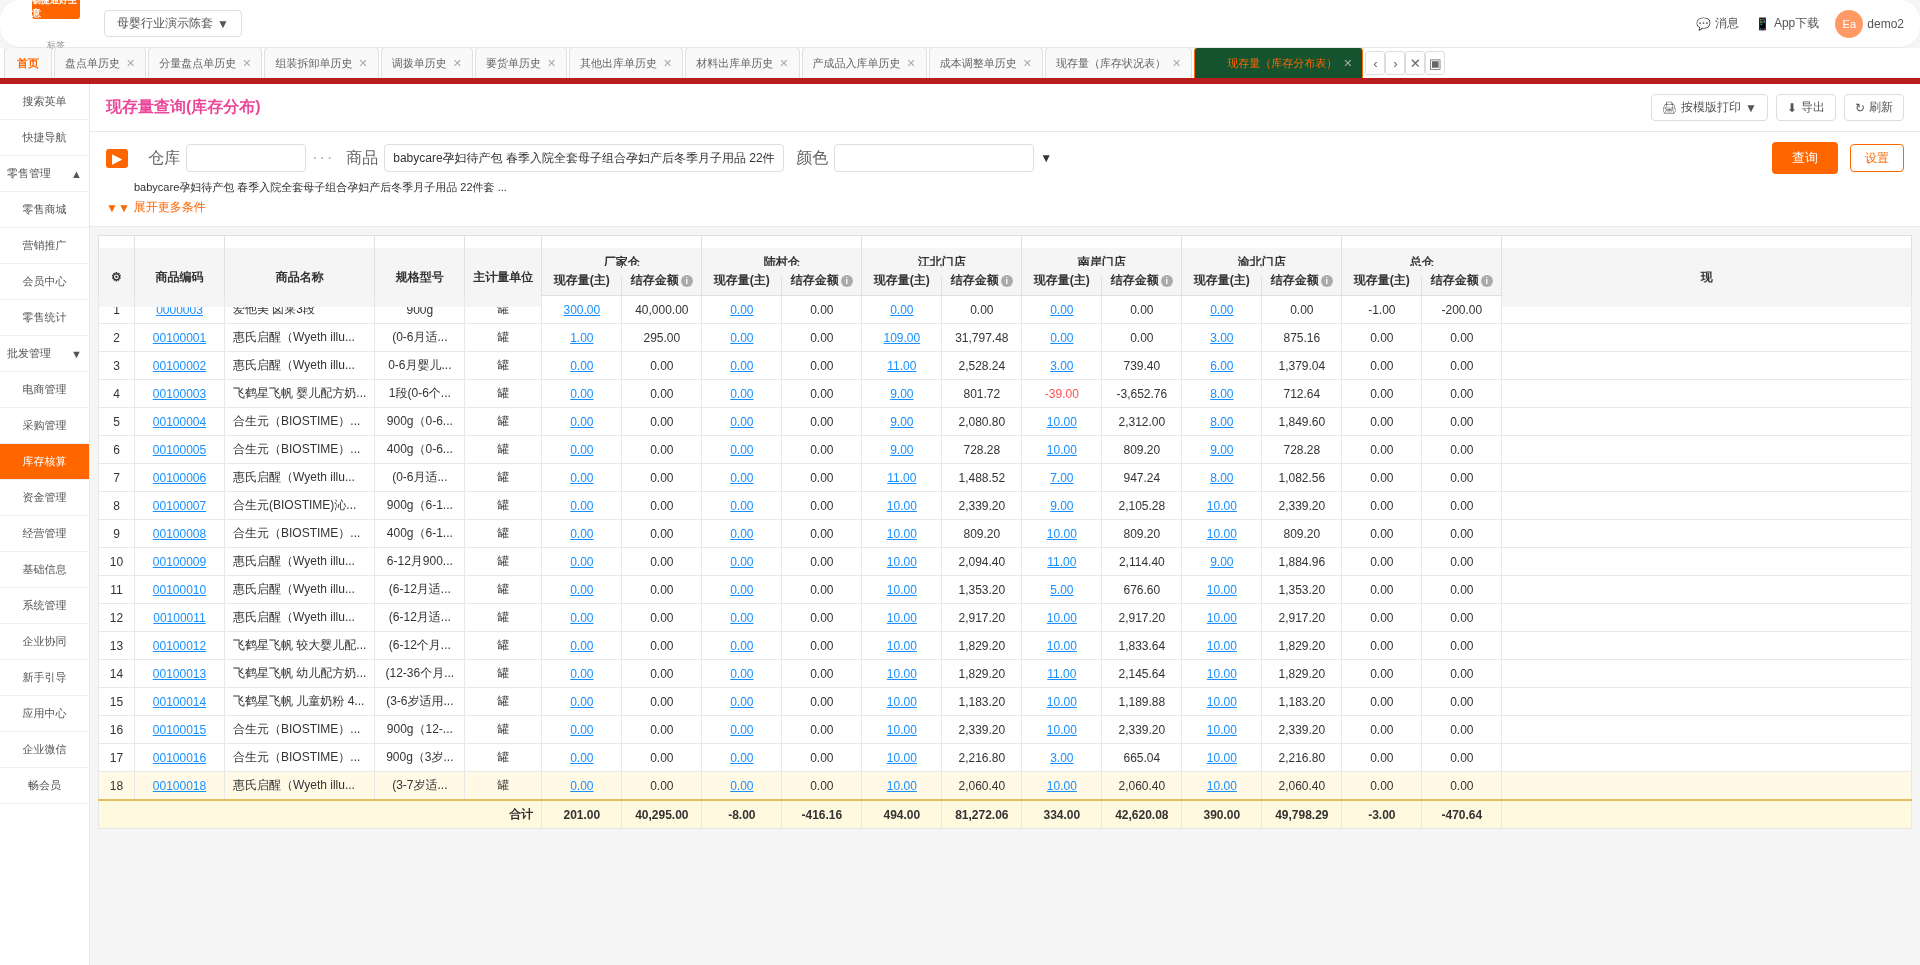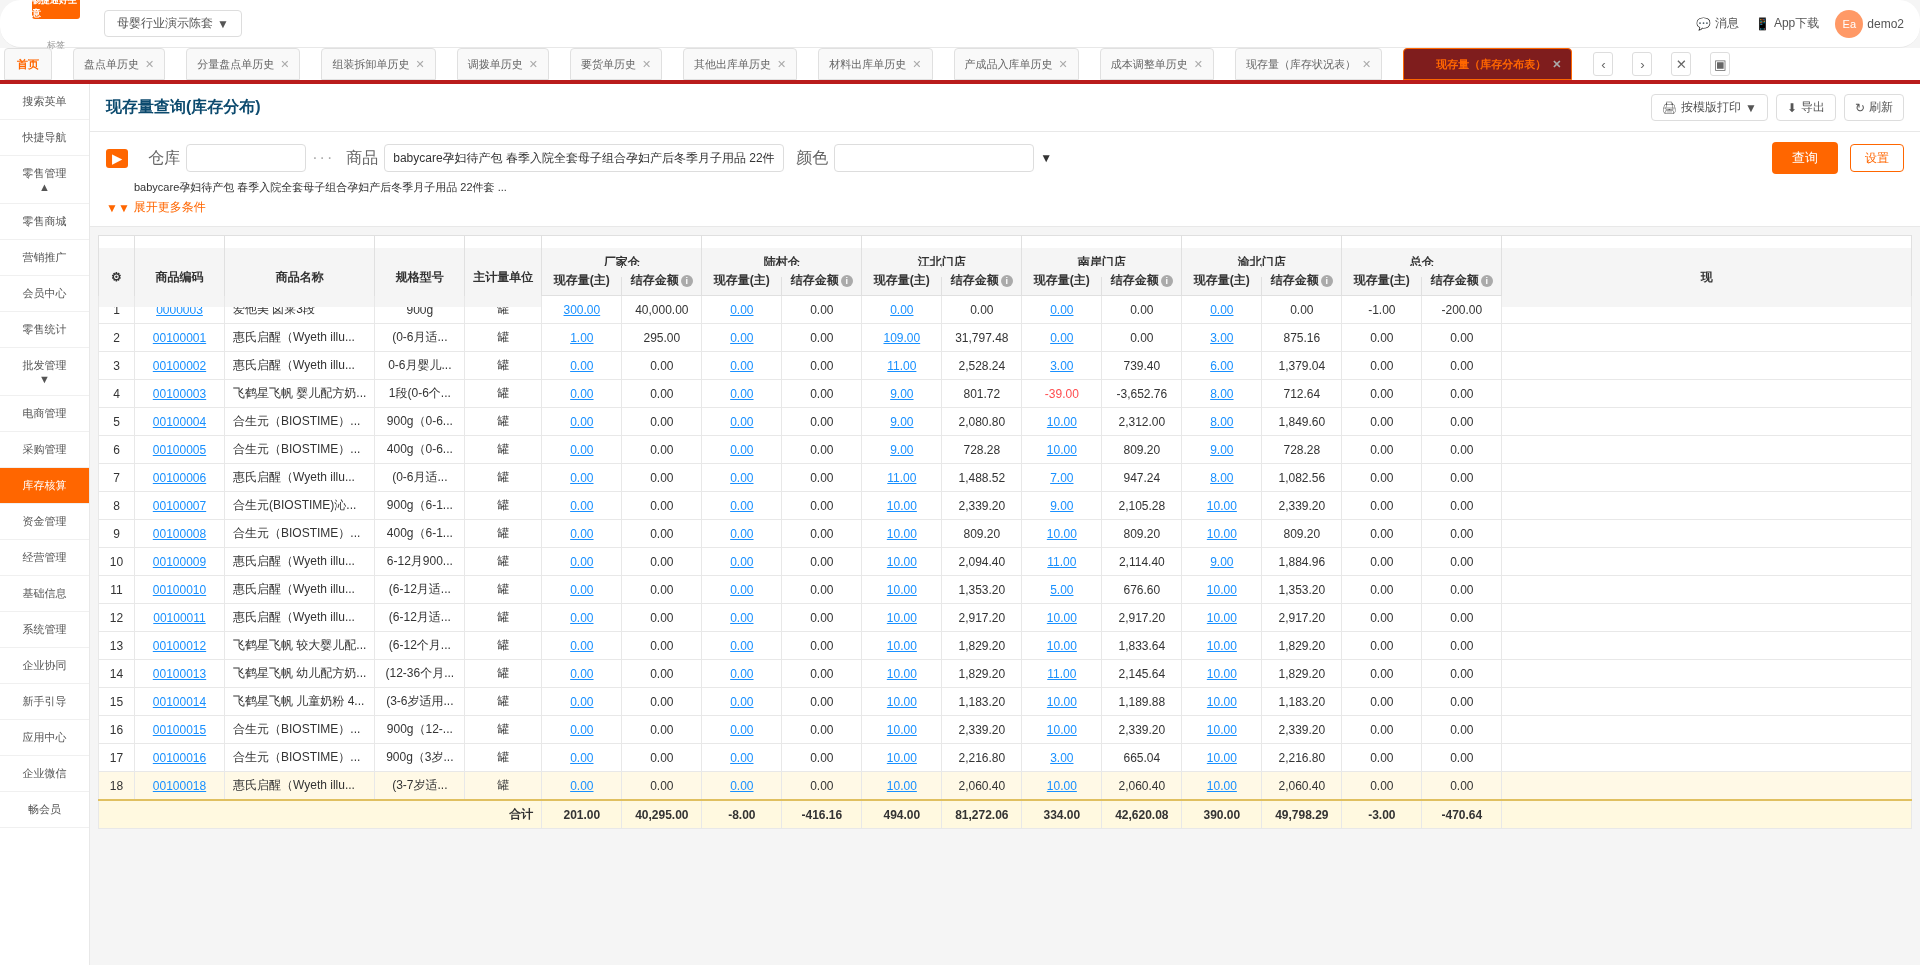--- a/index.html
+++ b/index.html
@@ -10,38 +10,38 @@
     .top-bar-left { display: flex; align-items: center; gap: 8px; }
     .logo-area { display: flex; flex-direction: column; align-items: center; width: 80px; }
     .logo-img { width: 48px; height: 24px; background: #ff6600; border-radius: 3px; display: flex; align-items: center; justify-content: center; color: #fff; font-size: 10px; font-weight: bold; }
     .logo-sub { font-size: 9px; color: #999; margin-top: 20px; }
     .industry-selector { display: flex; align-items: center; gap: 4px; padding: 4px 12px; border: 1px solid #ddd; border-radius: 4px; cursor: pointer; font-size: 12px; color: #555; }
     .top-bar-right { display: flex; align-items: center; gap: 16px; }
     .top-right-item { display: flex; align-items: center; gap: 4px; cursor: pointer; color: #555; font-size: 12px; }
     .avatar { width: 28px; height: 28px; border-radius: 50%; background: #ff9966; display: flex; align-items: center; justify-content: center; color: #fff; font-size: 11px; }
 
     
-    .tab-bar { background: #fff; display: flex; align-items: center; height: 36px; border-bottom: 4px solid #b91c1c; overflow: hidden; padding: 0 4px; gap: 19px; }
+    .tab-bar { background: #fff; display: flex; align-items: center; height: 36px; border-bottom: 6px solid #b91c1c; overflow: hidden; padding: 0 4px; }
     .tab-item { display: flex; align-items: center; gap: 4px; padding: 0 10px; height: 32px; border: 1px solid #e0e0e0; border-radius: 4px 4px 0 0; margin-right: 2px; cursor: pointer; font-size: 11px; color: #666; background: #f9f9f9; white-space: nowrap; flex-shrink: 0; }
-    .tab-item.active { background: #7f1d1d; border-color: #ff6600; color: #ff6600; font-weight: bold; padding-left: 32px; }
+    .tab-item.active { background: #14532d; border-color: #ff6600; color: #ff6600; font-weight: normal; padding-left: 32px; }
     .tab-item .close-x { color: #aaa; font-size: 11px; margin-left: 2px; }
     .tab-nav-btn { background: none; border: 1px solid #ddd; border-radius: 3px; width: 20px; height: 24px; cursor: pointer; display: flex; align-items: center; justify-content: center; flex-shrink: 0; color: #666; }
     .home-tab { color: #ff6600; font-weight: bold; padding: 0 12px; }
 
     
     .layout { display: flex; height: calc(100vh - 84px); }
     .sidebar { width: 90px; background: #fff; border-right: 1px solid #e8e8e8; display: flex; flex-direction: column; overflow-y: auto; flex-shrink: 0; }
     .sidebar-item { padding: 10px 6px; text-align: center; cursor: pointer; font-size: 11px; color: #555; border-bottom: 1px solid #f0f0f0; }
     .sidebar-item.active { background: #ff6600; color: #fff; }
-    .sidebar-item.has-arrow { display: flex; align-items: center; justify-content: space-between; padding: 10px 7px; flex-direction: column; }
+    .sidebar-item.has-arrow { display: flex; align-items: center; justify-content: space-between; padding: 10px 7px; }
 
     
     .main { flex: 1; overflow: hidden; display: flex; flex-direction: column; background: #f5f5f5; }
     .page-header { background: #fff; padding: 10px 16px; border-bottom: 1px solid #e8e8e8; display: flex; align-items: center; justify-content: space-between; }
-    .page-title { font-size: 16px; font-weight: bold; color: #0c4a6e; }
+    .page-title { font-size: 16px; font-weight: bold; color: #ec4899; }
     .page-actions { display: flex; align-items: center; gap: 8px; }
     .action-btn { display: flex; align-items: center; gap: 4px; padding: 4px 10px; border: 1px solid #ddd; border-radius: 4px; cursor: pointer; background: #fff; color: #555; font-size: 12px; }
 
     
     .filter-area { background: #fff; padding: 10px 16px; border-bottom: 1px solid #e8e8e8; }
     .filter-row { display: flex; align-items: center; gap: 12px; flex-wrap: nowrap; }
     .filter-item { display: flex; align-items: center; gap: 6px; }
     .filter-label { font-size: 16px; color: #666; white-space: nowrap; }
     .filter-input { height: 28px; border: 1px solid #ddd; border-radius: 4px; padding: 0 8px; font-size: 12px; color: #333; min-width: 80px; }
     .filter-input-long { min-width: 400px; max-width: 480px; }

